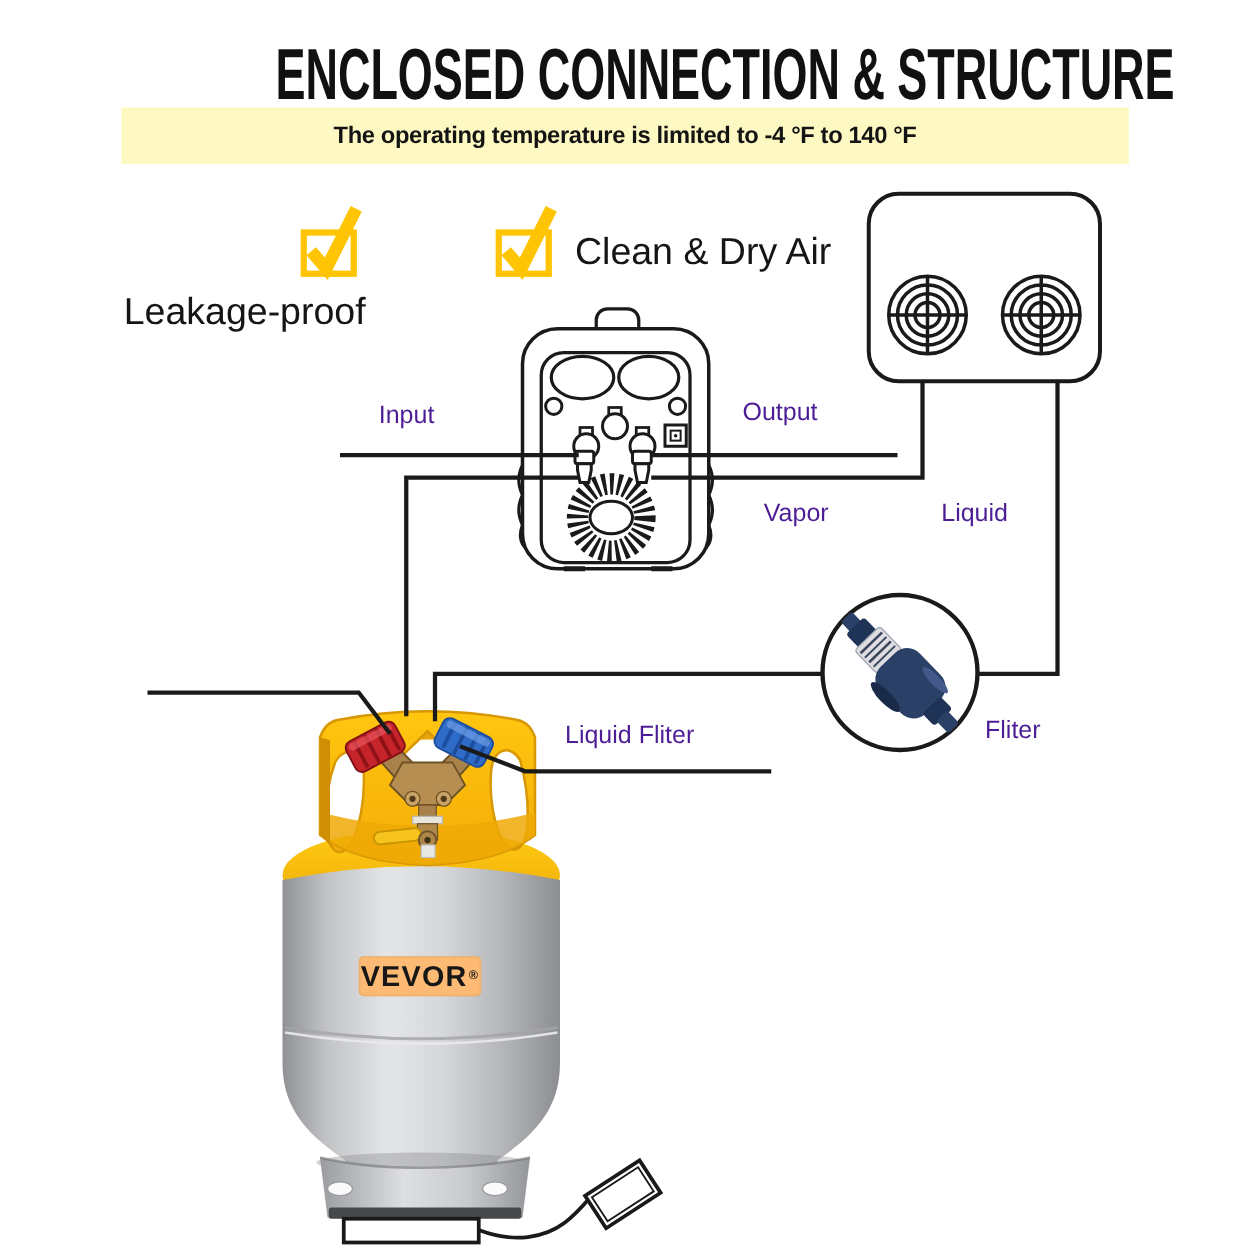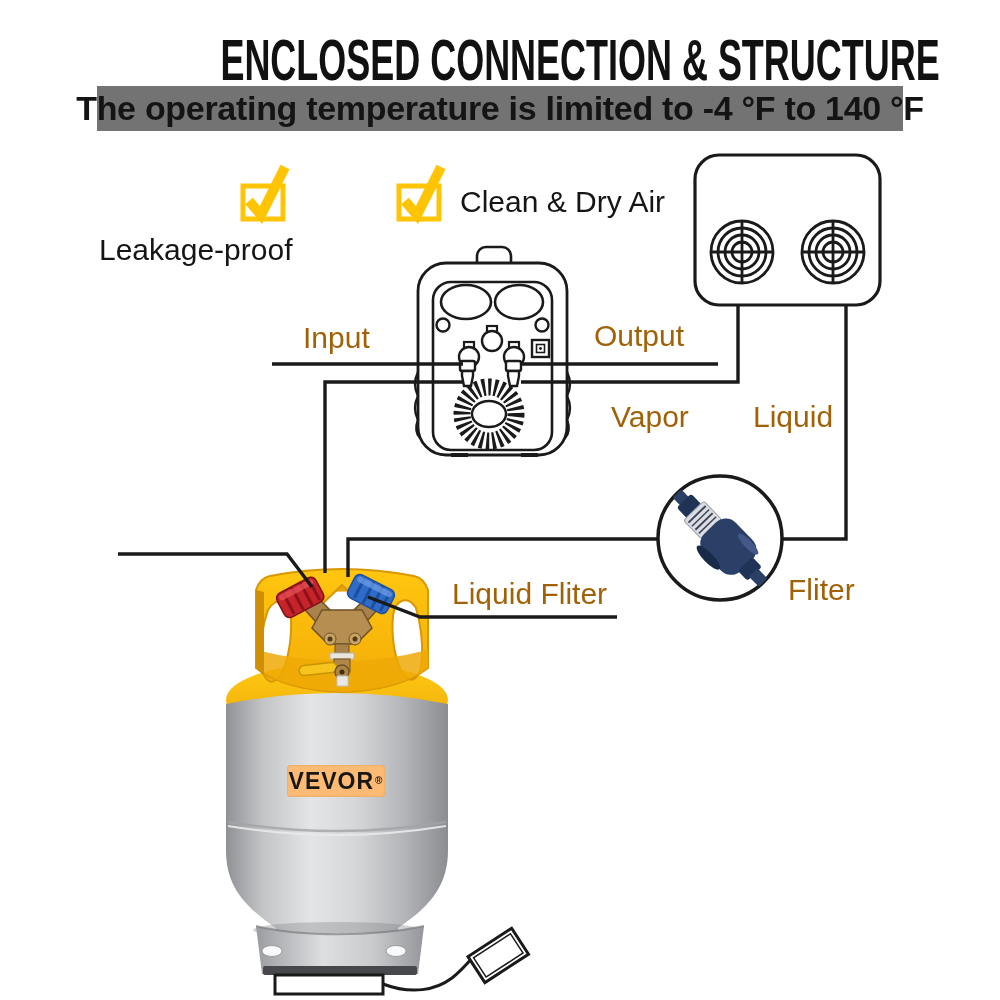--- a/index.html
+++ b/index.html
@@ -9,32 +9,32 @@
   }
   .abs{position:absolute;}
   
   .title{
     left:0;top:26px;width:932px;text-align:center;
     font-size:58px;font-weight:700;color:#111;white-space:nowrap;
   }
   .title-inner{display:inline-block;transform:scaleX(.62);transform-origin:center;letter-spacing:0px;}
   
   .banner{
-    left:97px;top:86px;width:806px;height:45px;background:#737373;
+    left:97px;top:86px;width:806px;height:45px;background:#fef9c3;
     display:flex;align-items:center;justify-content:center;
-    font-size:34px;font-weight:700;color:#141414;letter-spacing:-.3px;white-space:nowrap;
+    font-size:19px;font-weight:700;color:#141414;letter-spacing:-.3px;white-space:nowrap;
   }
   
   .feature{display:flex;align-items:flex-end;gap:12px;}
   .feature .check-svg{width:52px;height:62px;overflow:visible;flex:0 0 auto;}
   .feature .f-label{font-size:30px;color:#151515;padding-bottom:2px;white-space:nowrap;}
   #feature-1{left:99px;top:159px;flex-direction:column;}
   #feature-2{left:396px;top:159px;}
   
-  .dlabel{font-size:30px;color:#a16207;white-space:nowrap;}
+  .dlabel{font-size:20px;color:#4c1d95;white-space:nowrap;}
   #lbl-input{left:303px;top:321px;}
   #lbl-output{left:594px;top:319px;}
   #lbl-vapor{left:611px;top:400px;}
   #lbl-liquid{left:753px;top:400px;}
   #lbl-vapor-valve{left:121px;top:513px;}
   #lbl-liquid-valve{left:452px;top:577px;}
   #lbl-filter{left:788px;top:573px;}
   
   #diagram{left:0;top:0;width:1000px;height:1000px;}
   

